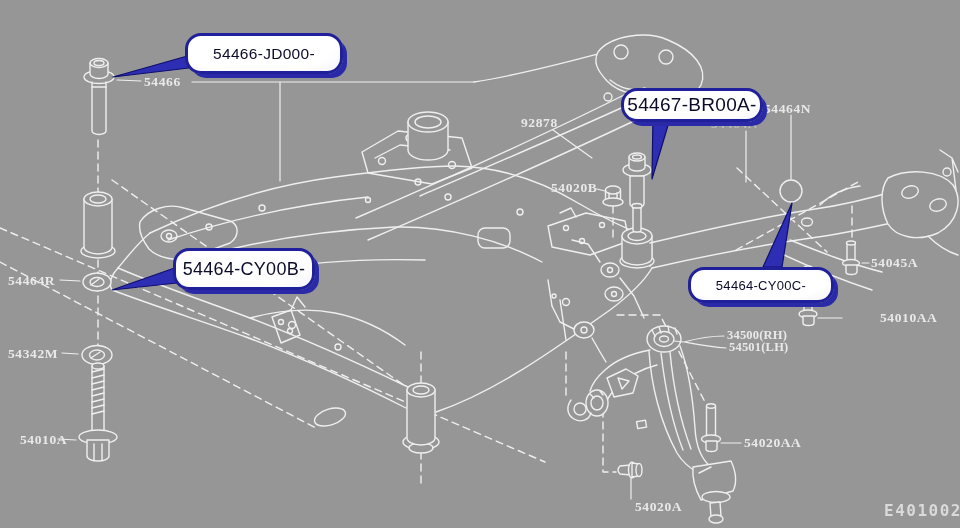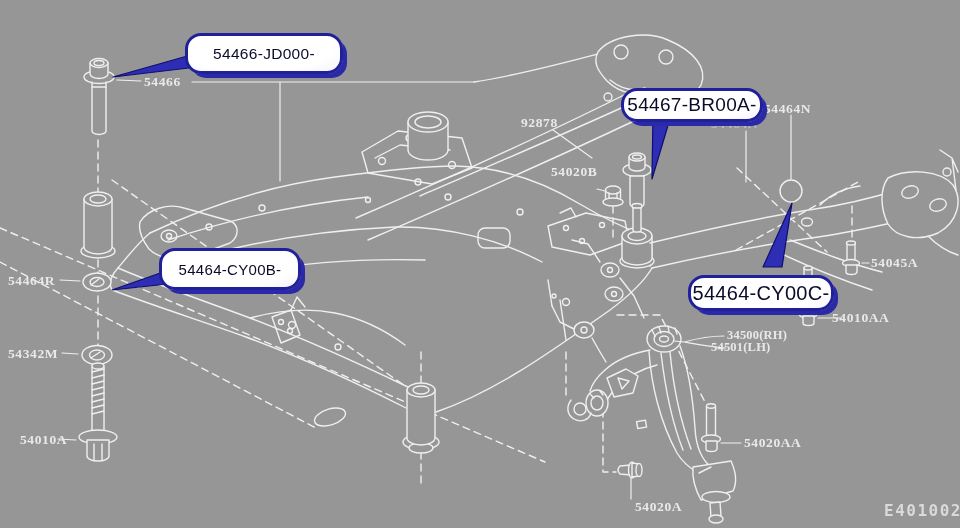--- a/index.html
+++ b/index.html
@@ -281,31 +281,31 @@
       <path d="M183,265 L186,282 L112,290 Z"></path>
       <path d="M763,267 L782,267 L792,203 Z"></path>
     </g>
   </g>
 </svg>
 
 <div class="plabel" style="left:144px;top:75px">54466</div>
 <div class="plabel" style="left:521px;top:116px">92878</div>
 <div class="plabel" style="left:764px;top:102px">54464N</div>
 <div class="plabel ghost" style="left:711px;top:117px">54464N</div>
-<div class="plabel" style="left:551px;top:165px">54020B</div>
+<div class="plabel" style="left:551px;top:181px">54020B</div>
 <div class="plabel" style="left:8px;top:274px">54464R</div>
 <div class="plabel" style="left:8px;top:347px">54342M</div>
 <div class="plabel" style="left:20px;top:433px">54010A</div>
 <div class="plabel" style="left:871px;top:256px">54045A</div>
-<div class="plabel" style="left:832px;top:311px">54010AA</div>
+<div class="plabel" style="left:880px;top:311px">54010AA</div>
 <div class="plabel small" style="left:727px;top:329px">34500(RH)</div>
-<div class="plabel small" style="left:711px;top:341px">54501(LH)</div>
+<div class="plabel small" style="left:729px;top:341px">54501(LH)</div>
 <div class="plabel" style="left:744px;top:436px">54020AA</div>
 <div class="plabel" style="left:635px;top:500px">54020A</div>
 
 <div class="code" style="left:884px;top:501px">E401002Y</div>
 
 <div class="callout" style="left:185px;top:33px;width:152px;height:35px">54466-JD000-</div>
 <div class="callout" style="left:621px;top:88px;width:136px;height:28px;font-size:19px">54467-BR00A-</div>
-<div class="callout" style="left:159px;top:248px;width:136px;height:36px;font-size:15px">54464-CY00B-</div>
-<div class="callout" style="left:688px;top:275px;width:140px;height:30px;font-size:20px">54464-CY00C-</div>
+<div class="callout" style="left:173px;top:248px;width:136px;height:36px;font-size:18px">54464-CY00B-</div>
+<div class="callout" style="left:688px;top:267px;width:140px;height:30px;font-size:13px">54464-CY00C-</div>
 
 </div>
 
 </body></html>

